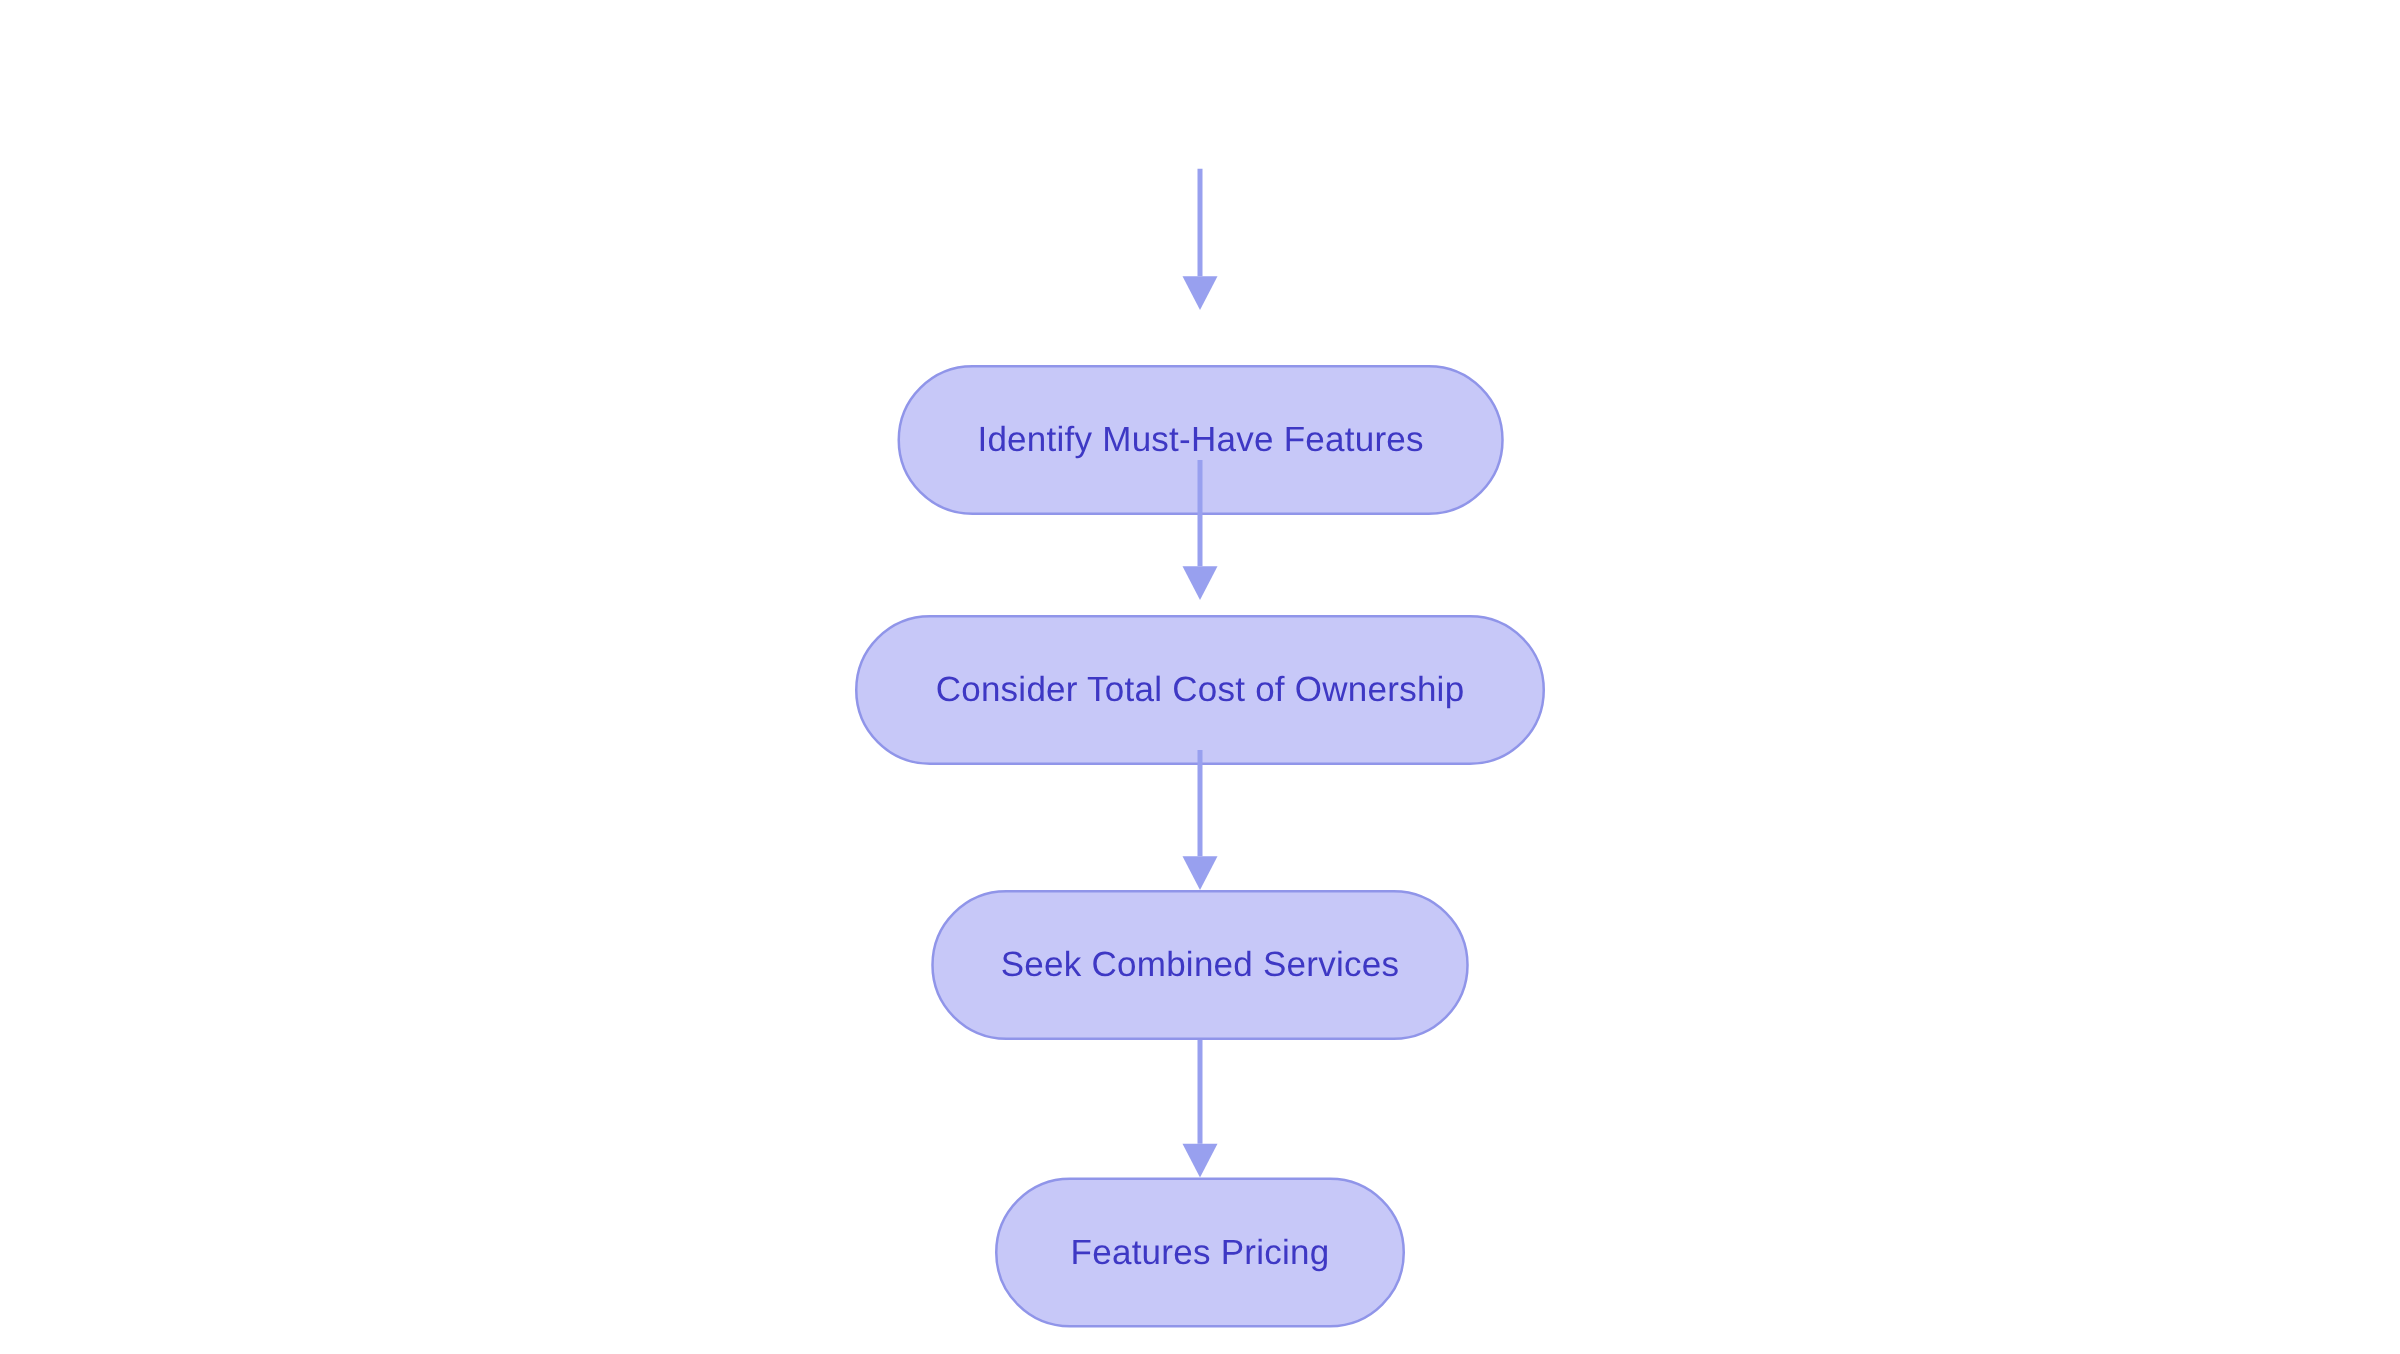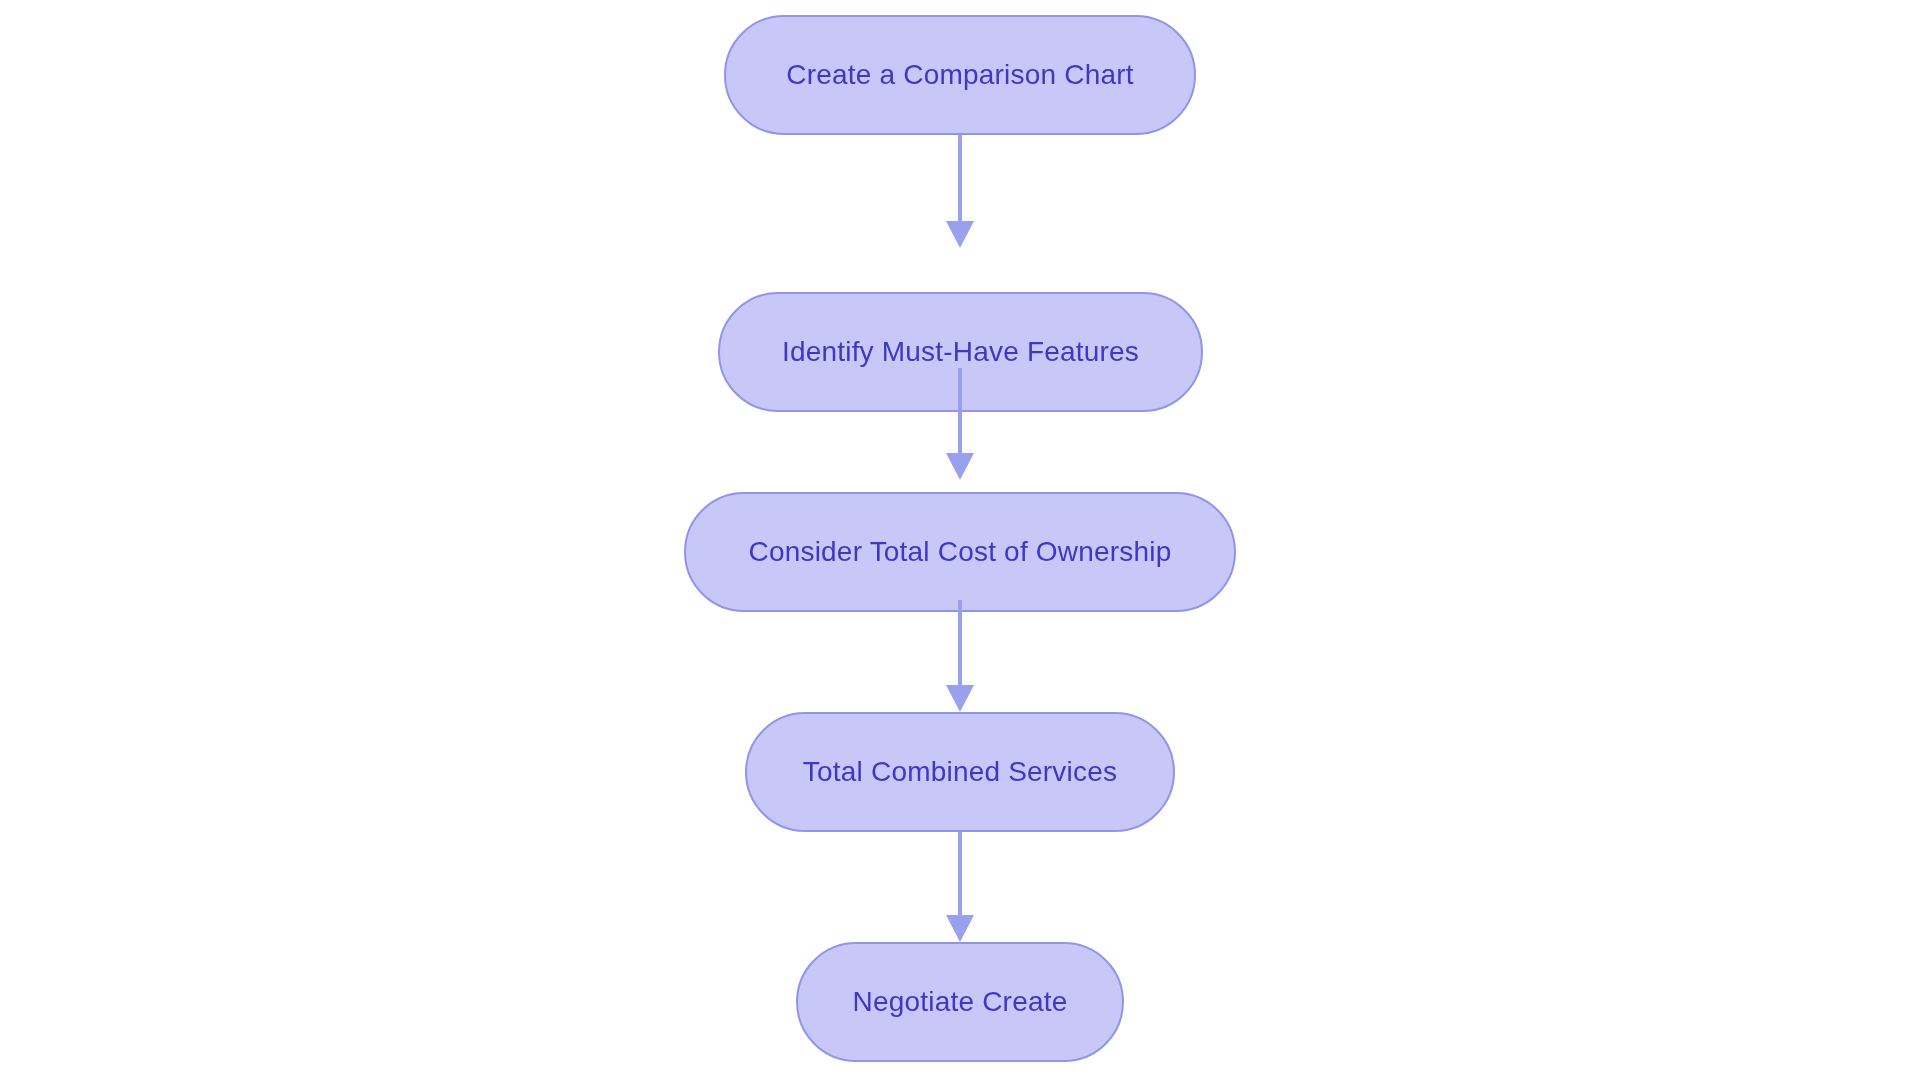--- a/index.html
+++ b/index.html
@@ -64,23 +64,20 @@
     border-right: 14px solid transparent;
     border-top: 27px solid var(--arrow, #98a0ef);
     flex: 0 0 auto;
   }
 </style>
 </head>
 <body>
 
 <div class="canvas">
 
-  <div class="node n1">
-    <span class="node-label">Create a Comparison Chart</span>
-  </div>
 
   <div class="arrow a1">
     <div class="stem"></div>
     <div class="head"></div>
   </div>
 
   <div class="node n2">
     <span class="node-label">Identify Must-Have Features</span>
   </div>
 
@@ -92,25 +89,25 @@
   <div class="node n3">
     <span class="node-label">Consider Total Cost of Ownership</span>
   </div>
 
   <div class="arrow a3">
     <div class="stem"></div>
     <div class="head"></div>
   </div>
 
   <div class="node n4">
-    <span class="node-label">Total Combined Services</span>
+    <span class="node-label">Seek Combined Services</span>
   </div>
 
   <div class="arrow a4">
     <div class="stem"></div>
     <div class="head"></div>
   </div>
 
   <div class="node n5">
-    <span class="node-label">Negotiate Create</span>
+    <span class="node-label">Features Pricing</span>
   </div>
 
 </div>
 
 </body></html>

